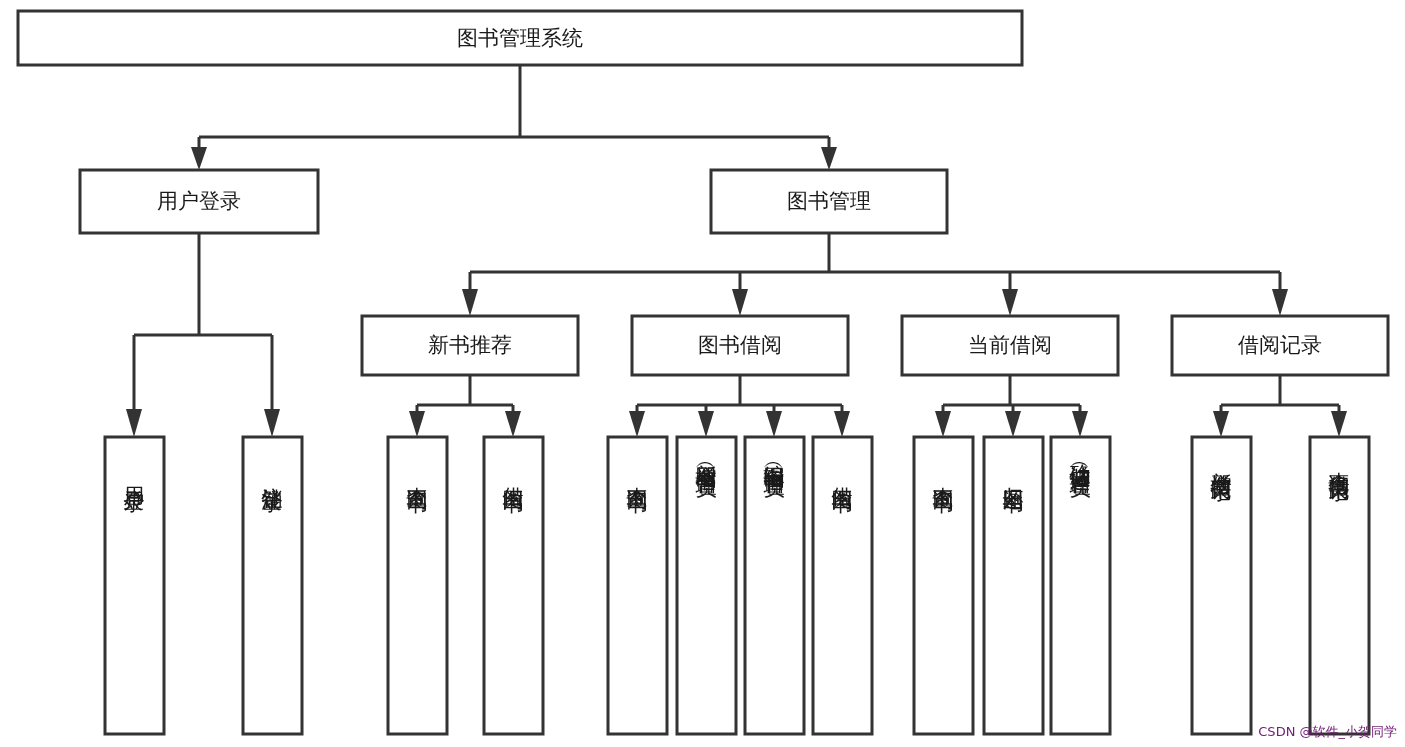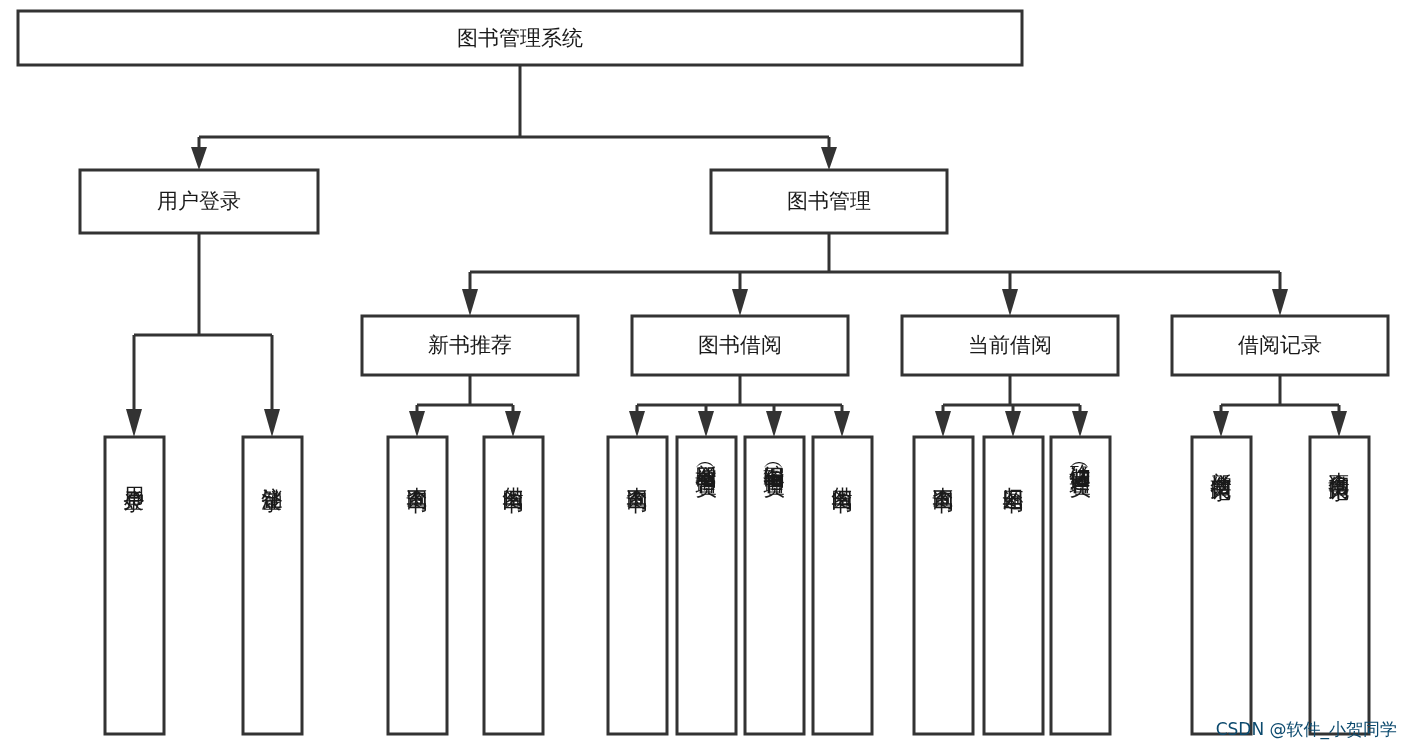--- a/index.html
+++ b/index.html
@@ -54,22 +54,22 @@
     fill: #1a1a1a;
     writing-mode: vertical-rl;
     text-orientation: upright;
     letter-spacing: 2px;
   }
   .watermark {
     position: absolute;
     right: 8px;
     bottom: 6px;
     font-family: "DejaVu Sans", "Liberation Sans", sans-serif;
-    font-size: 17px;
-    color: #0c4a6e;
+    font-size: 13px;
+    color: #701a75;
     white-space: nowrap;
     pointer-events: none;
     user-select: none;
   }
 </style>
 </head>
 <body>
 
 <div id="diagram-root">
 

